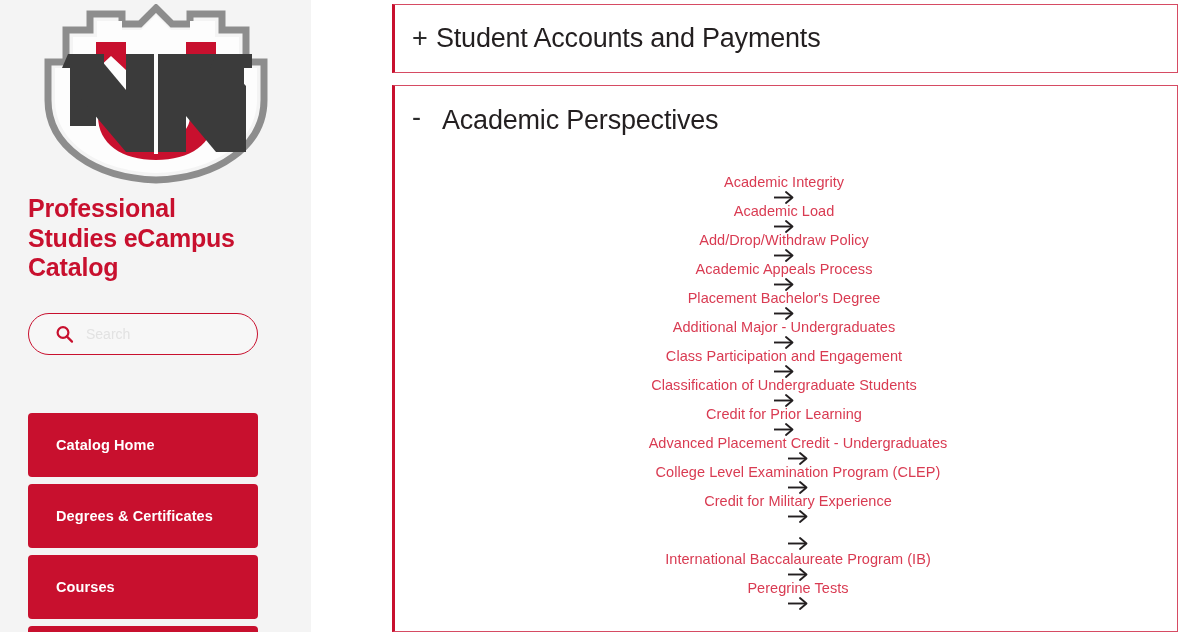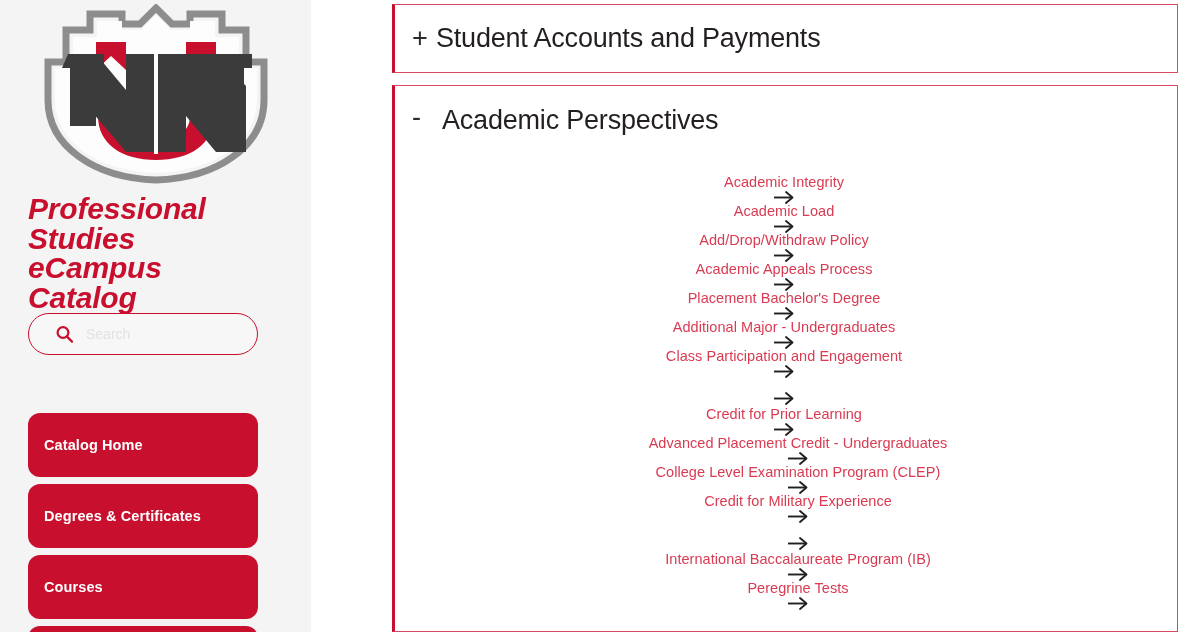--- a/index.html
+++ b/index.html
@@ -31,26 +31,25 @@
     width: 100%;
     padding-top: 4px;
     display: flex;
     justify-content: center;
   }
   .logo-svg { display: block; }
 
   .brand-title {
     margin: 10px 0 0 28px;
     color: #c8102e;
-    font-size: 30px;
+    font-size: 25px;
     line-height: 29.5px;
     font-weight: bold;
     letter-spacing: -0.2px;
     width: 235px;
-    font-style: italic;
   }
 
   .search-box {
     position: absolute;
     left: 28px;
     top: 313px;
     width: 230px;
     height: 42px;
     border: 1.6px solid #c8102e;
     border-radius: 21px;
@@ -75,25 +74,25 @@
   .nav-list {
     position: absolute;
     left: 28px;
     top: 413px;
     width: 230px;
   }
   .nav-btn {
     width: 230px;
     height: 64px;
     background: #c8102e;
-    border-radius: 12px;
+    border-radius: 4px;
     margin-bottom: 7px;
     display: flex;
     align-items: center;
-    padding-left: 16px;
+    padding-left: 28px;
     color: #ffffff;
     font-size: 14.5px;
     font-weight: bold;
     letter-spacing: 0.1px;
     cursor: pointer;
     border: none;
     font-family: "Liberation Sans", sans-serif;
     text-align: left;
   }
 
@@ -311,20 +310,21 @@
   <div class="link-row">
     <span class="link-text">Class Participation and Engagement</span>
     <span class="spacer"></span>
     <svg class="arrow-icon" width="22" height="15" viewBox="0 0 22 15">
       <line x1="1" y1="7.5" x2="19" y2="7.5" stroke="#231f20" stroke-width="1.9"></line>
       <polyline points="13,2 19.5,7.5 13,13" fill="none" stroke="#231f20" stroke-width="1.9" stroke-linecap="round" stroke-linejoin="round"></polyline>
     </svg>
   </div>
 
   <div class="link-row">
+    <span class="link-text">Classification of Undergraduate Students</span>
     <span class="spacer"></span>
     <svg class="arrow-icon" width="22" height="15" viewBox="0 0 22 15">
       <line x1="1" y1="7.5" x2="19" y2="7.5" stroke="#231f20" stroke-width="1.9"></line>
       <polyline points="13,2 19.5,7.5 13,13" fill="none" stroke="#231f20" stroke-width="1.9" stroke-linecap="round" stroke-linejoin="round"></polyline>
     </svg>
   </div>
 
   <div class="link-row">
     <span class="link-text">Credit for Prior Learning</span>
     <span class="spacer"></span>

